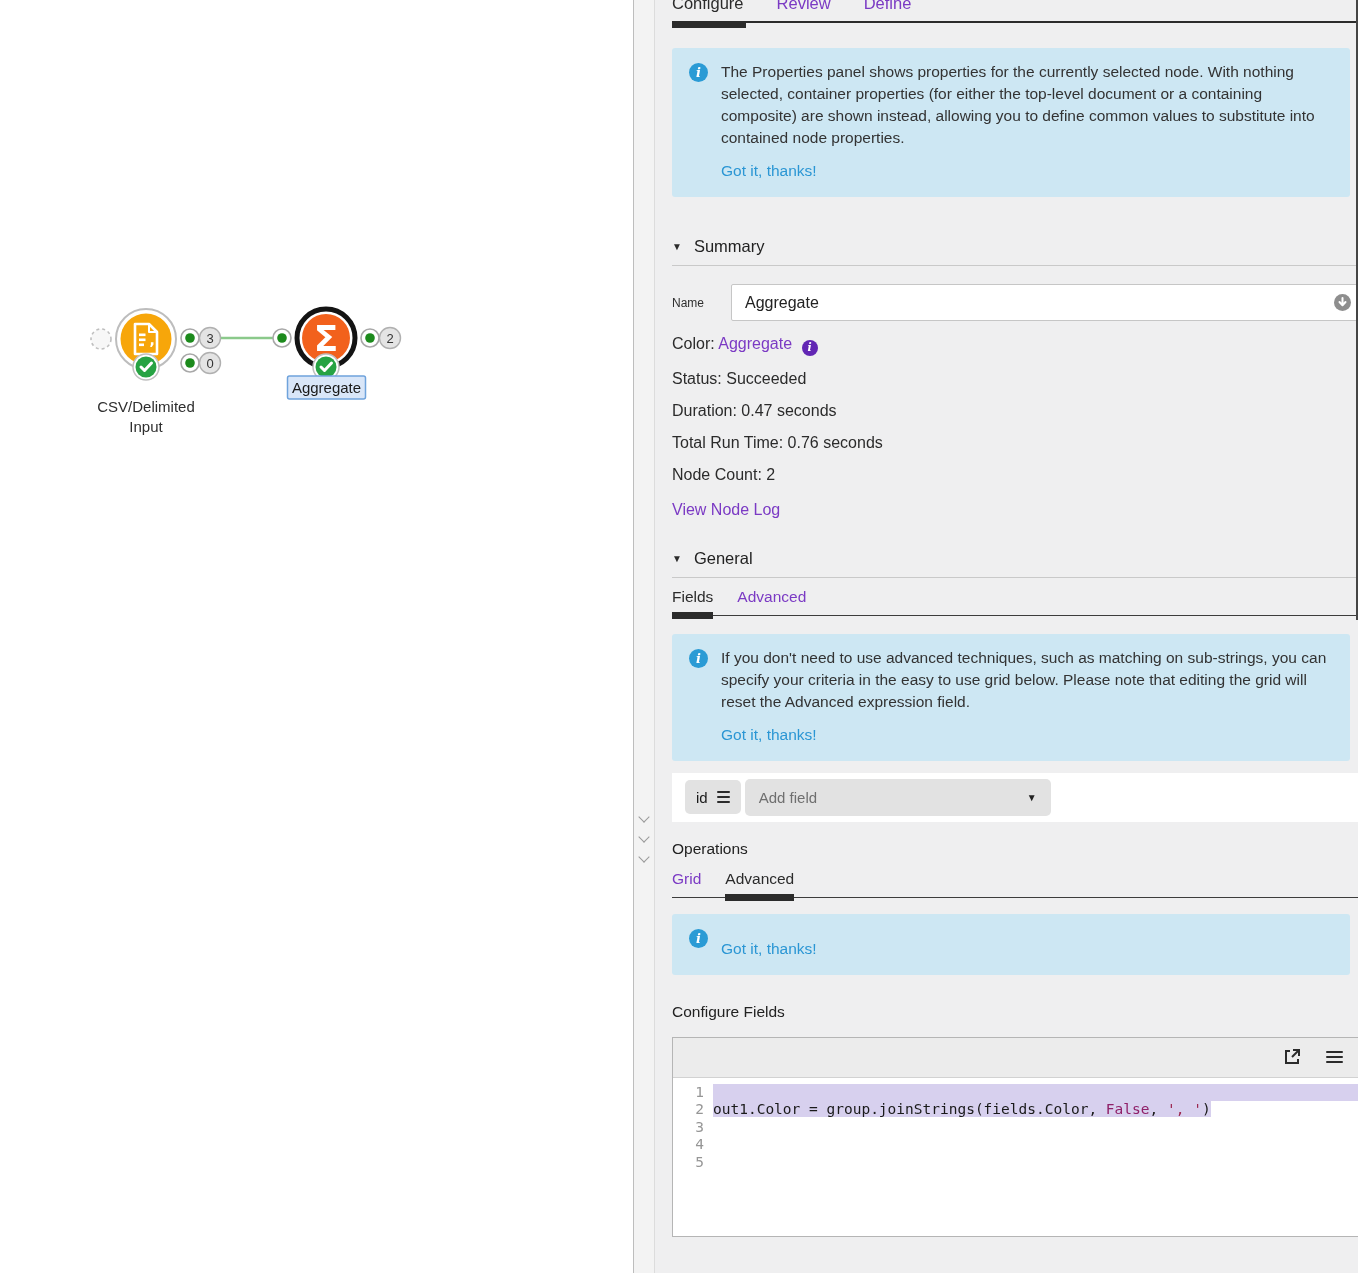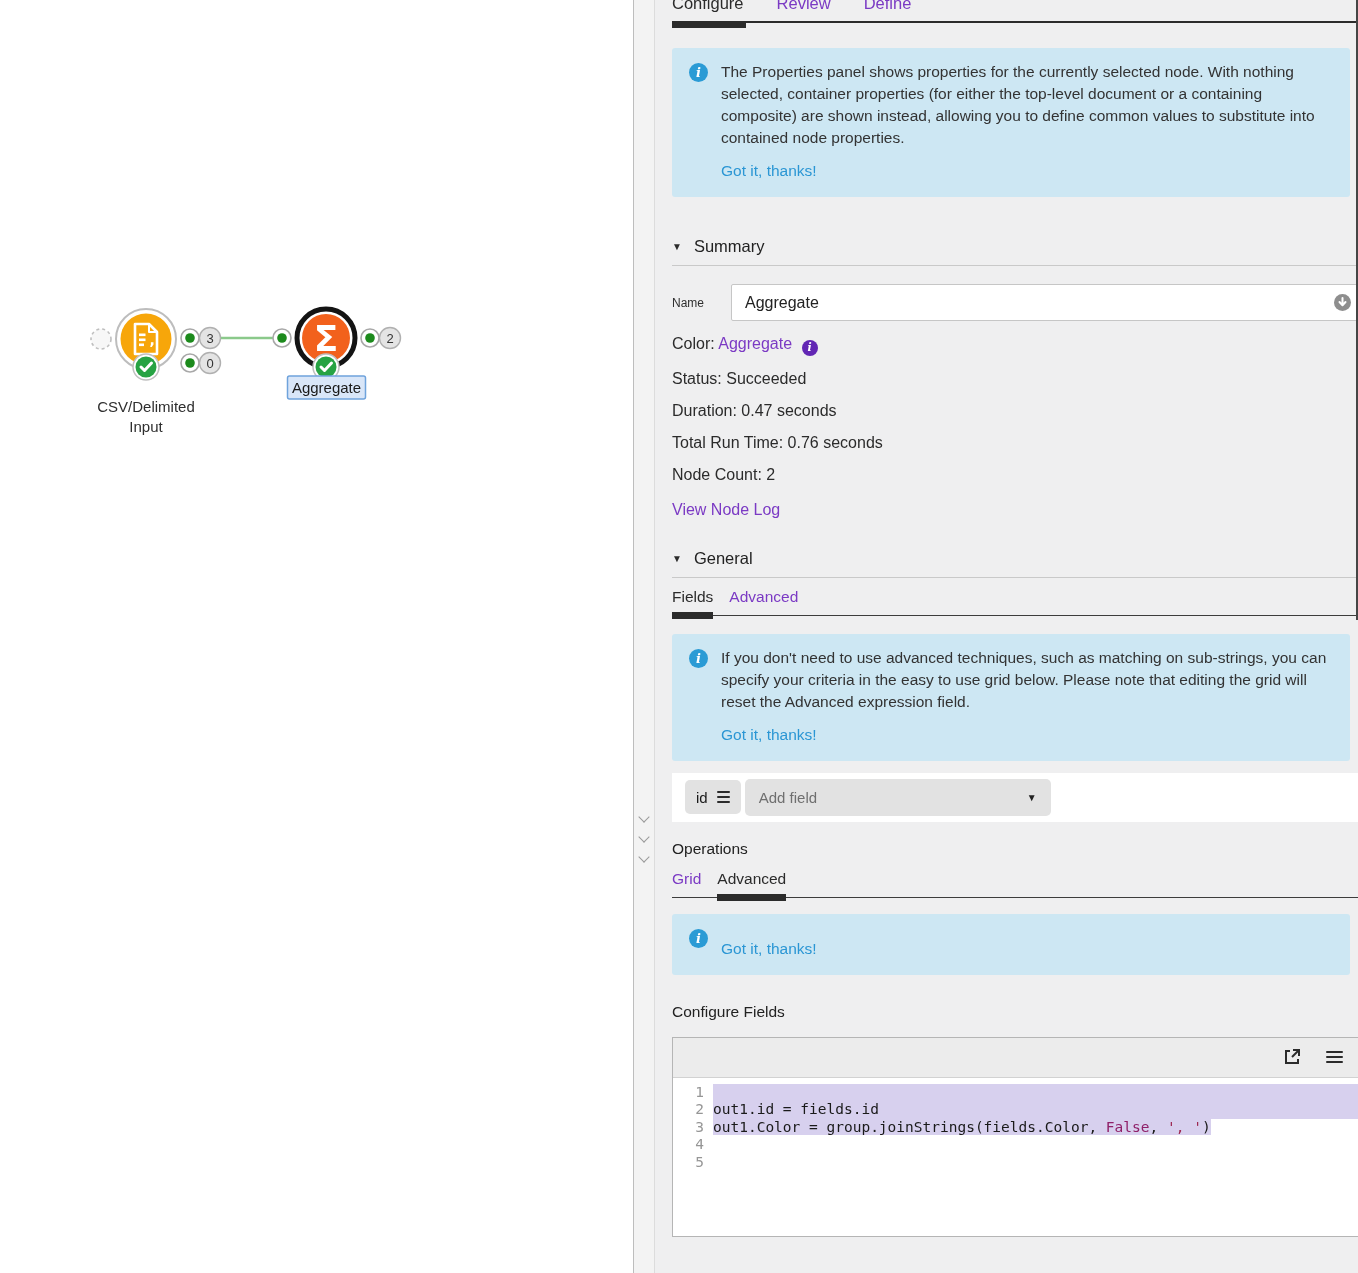--- a/index.html
+++ b/index.html
@@ -50,21 +50,21 @@
                 font:16px "Liberation Sans", sans-serif; color:#222; padding:0 34px 0 13px; }
   .name-icon { position:absolute; right:9px; top:10px; width:17px; height:17px; }
 
   .meta { font-size:16px; margin-top:14px; color:#2b2b2b; }
   .plink { color:#7b3ac4; cursor:pointer; }
   .ptype-icon { display:inline-flex; width:16px; height:16px; border-radius:50%; background:#6226b4;
                 color:#fff; font:bold italic 11px "DejaVu Serif", serif; align-items:center; justify-content:center;
                 vertical-align:-2px; margin-left:5px; }
 
   
-  .subtabs { position:relative; display:flex; gap:16px; font-size:15.5px; margin-right:0;
+  .subtabs { position:relative; display:flex; gap:24px; font-size:15.5px; margin-right:0;
              padding-bottom:9px; border-bottom:1.5px solid #3c3c3c; }
   .subtab { position:relative; color:#7b3ac4; cursor:pointer; }
   .subtab.active { color:#2b2b2b; }
   .subtab.active::after { content:""; position:absolute; left:0; bottom:-13px; width:100%; height:6.5px; background:#2b2b2b; }
 
   .small-label { font-size:15.5px; color:#222; }
 
   
   .field-strip { background:#ffffff; height:49px; margin:12px 0 0 0; display:flex; align-items:center; padding-left:13px; }
   .chip { display:inline-flex; align-items:center; gap:9px; height:34px; padding:0 11px;
@@ -286,21 +286,20 @@
         <div class="editor-body">
           <div class="gutter">
             <div>1</div>
             <div>2</div>
             <div>3</div>
             <div>4</div>
             <div>5</div>
           </div>
           <div class="codearea">
             <div class="codeline sel-full"> </div>
-            <div class="codeline sel-full">out1.id = fields.id</div>
             <div class="codeline"><span class="sel-inline"><span>out1.Color = group.joinStrings(fields.Color, </span><span class="tok-kw">False</span><span>, </span><span class="tok-str">', '</span><span>)</span></span></div>
             <div class="codeline"> </div>
             <div class="codeline"> </div>
           </div>
         </div>
       </div>
 
     </div>
   </div>
 

